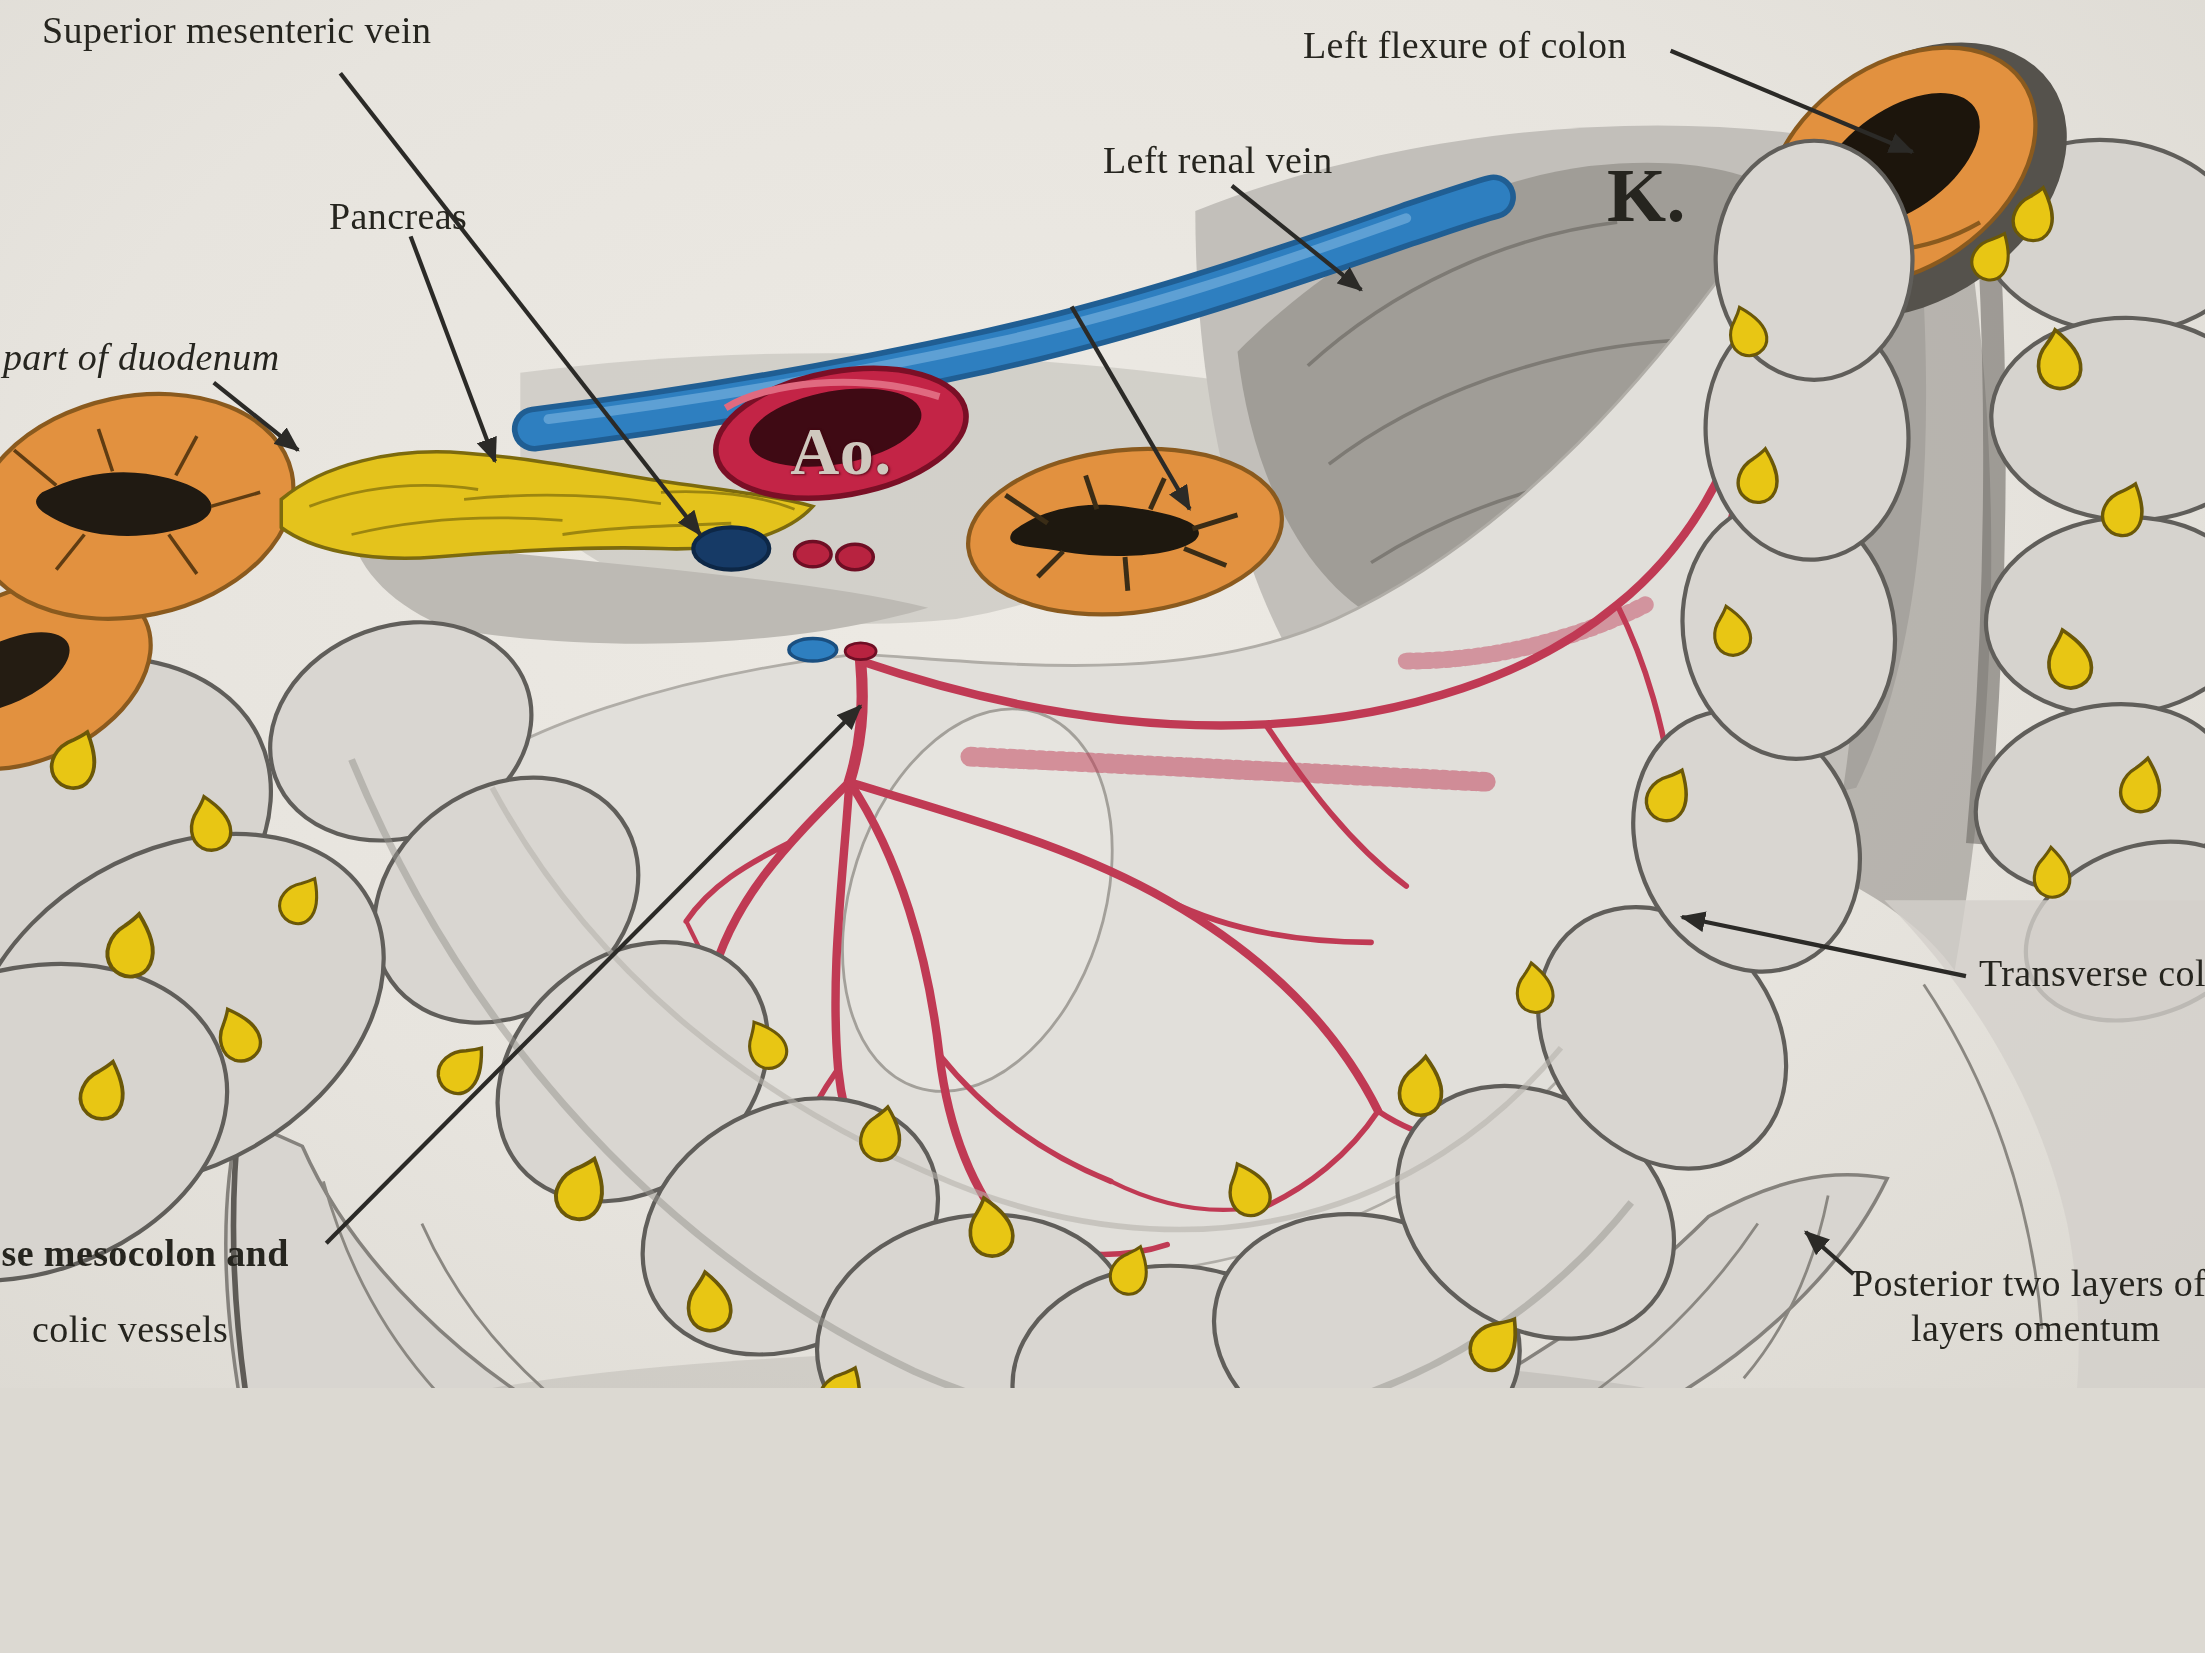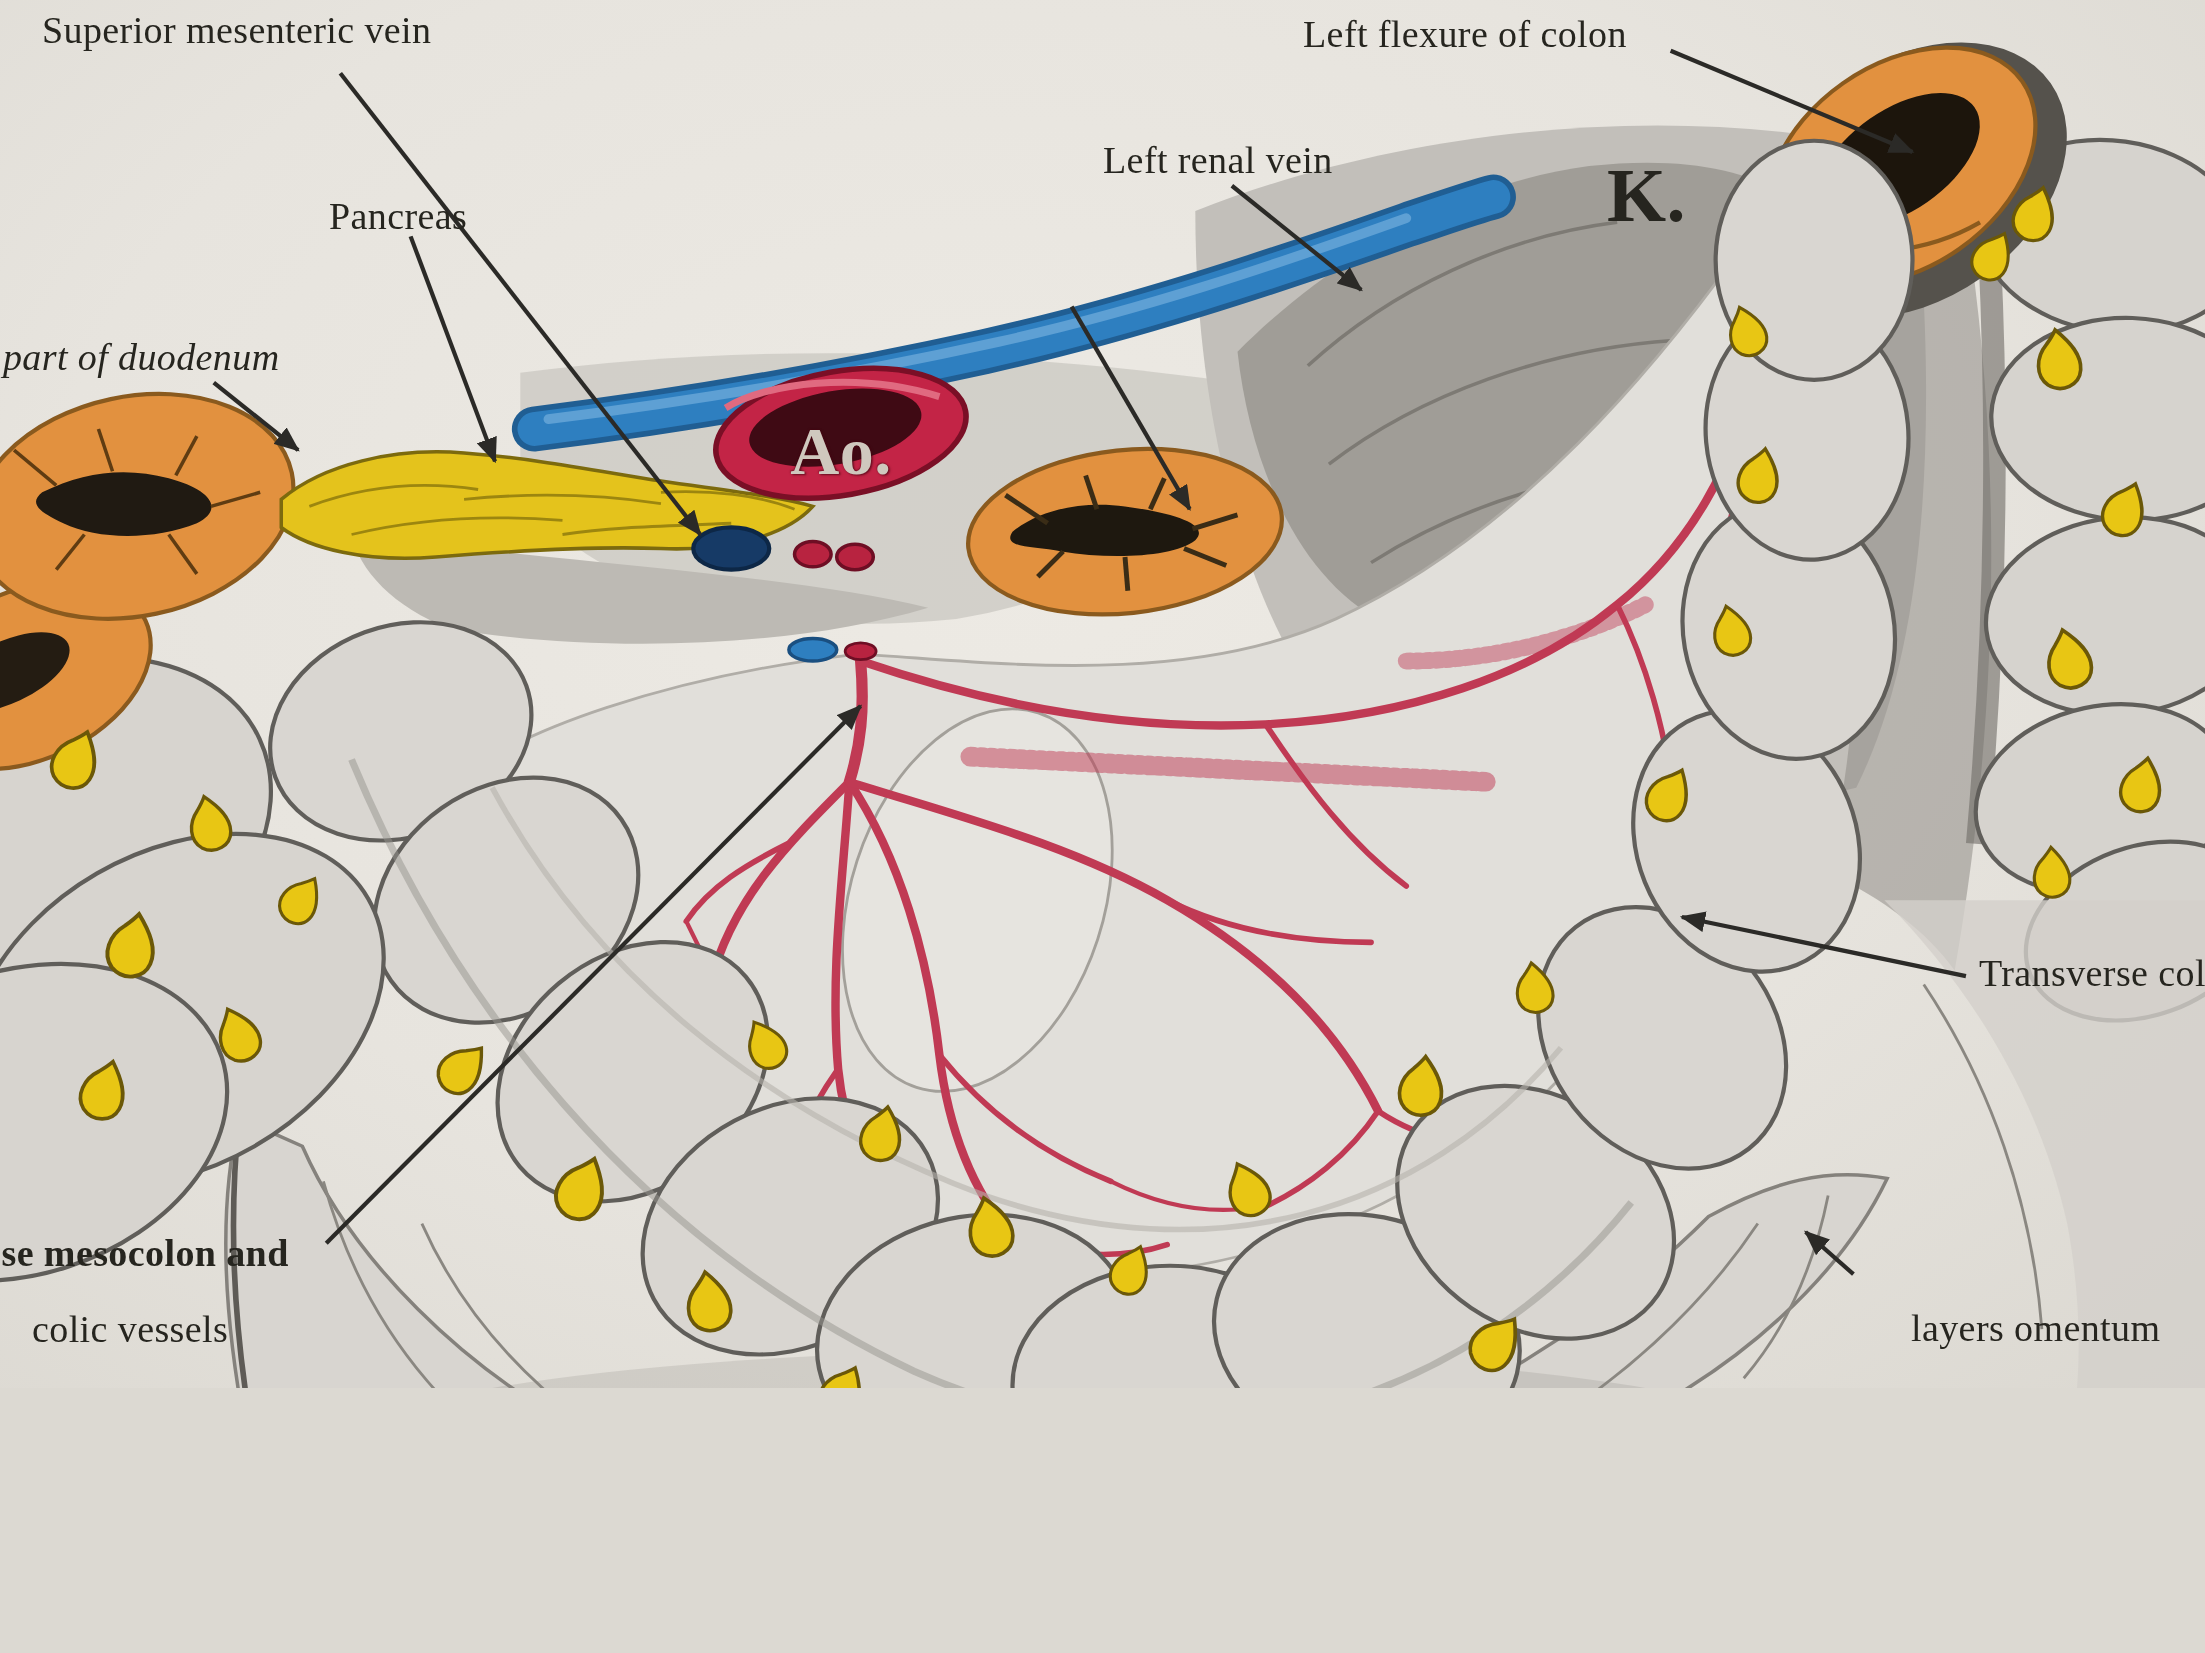--- a/index.html
+++ b/index.html
@@ -253,22 +253,23 @@
     <g>
       <path d="M 1568 1050 L 1568 1176 L 1390 1176 Z" fill="#f4f2ee"></path>
       <path d="M 1568 1050 L 1390 1176" stroke="#b9b6b0" stroke-width="3" fill="none"></path>
     </g>
   </svg>
 
   <div class="lbl" style="left:42px;top:10.3px;">Superior mesenteric vein</div>
   <div class="lbl" style="left:318px;top:196px;margin-left:11px;">Pancreas</div>
   <div class="lbl" style="left:2.9px;top:337px;font-style:italic;">part of duodenum</div>
   <div class="lbl" style="left:1103px;top:140px;">Left renal vein</div>
-  <div class="lbl" style="left:1303px;top:14px;">Left flexure of colon</div>
+  <div class="lbl" style="left:1303px;top:25px;">Left flexure of colon</div>
   <div class="lbl lbl-big" style="left:1607px;top:154px;">K.</div>
   <div class="lbl lbl-ao" style="left:841px;top:435px;">Ao.</div>
   <div class="lbl" style="left:1979px;top:953px;">Transverse colon</div>
   <div class="lbl" style="left:1.5px;top:1233px;font-weight:bold;">se mesocolon and</div>
   <div class="lbl" style="left:32px;top:1309px;">colic vessels</div>
+  <div class="lbl" style="left:1852px;top:1263px;">Posterior two layers of</div>
   <div class="lbl" style="left:1911px;top:1308px;">layers omentum</div>
 
 </div>
 
 
 </body></html>

